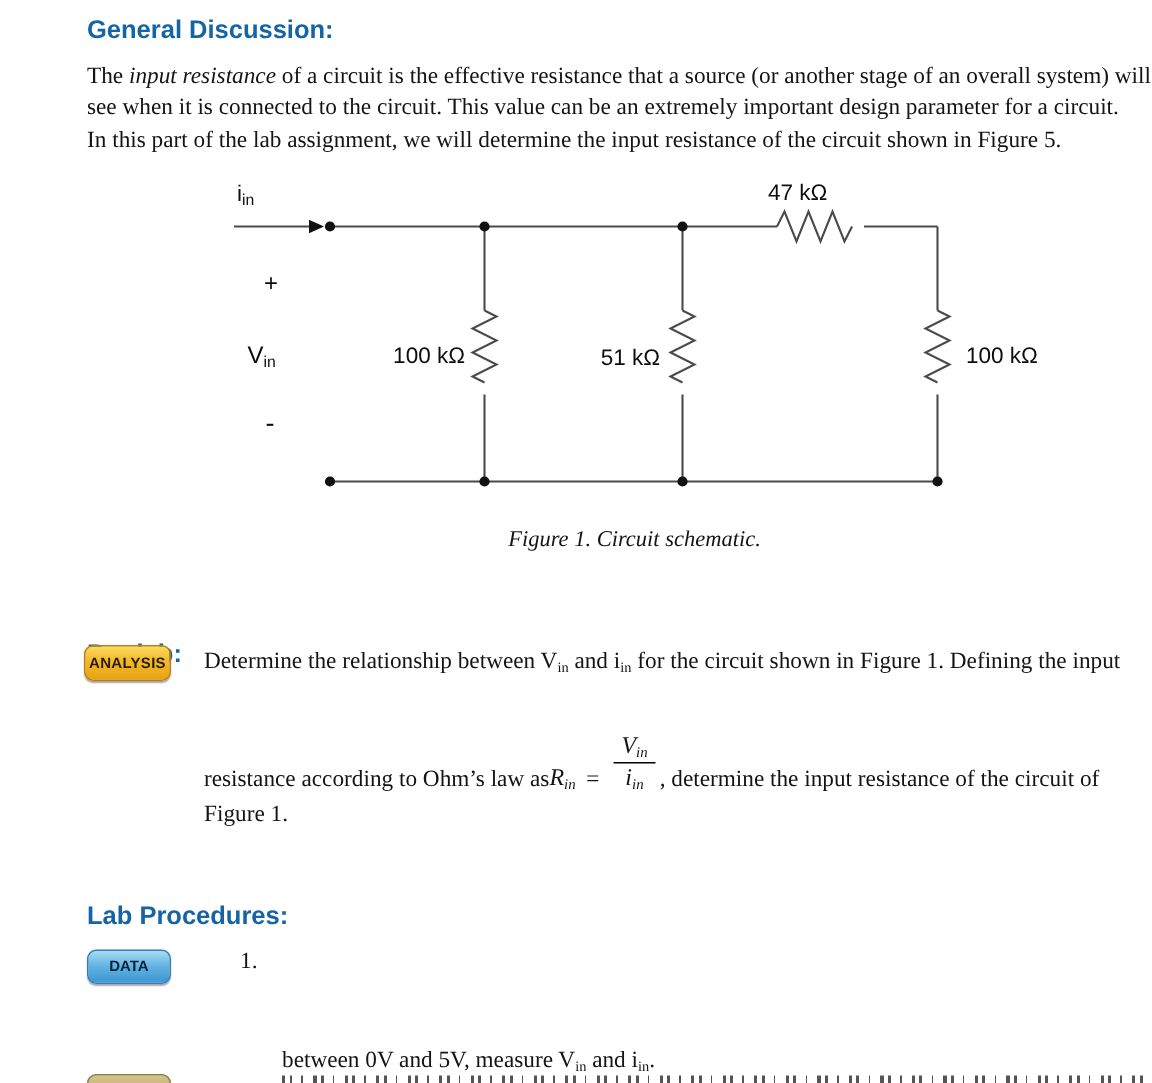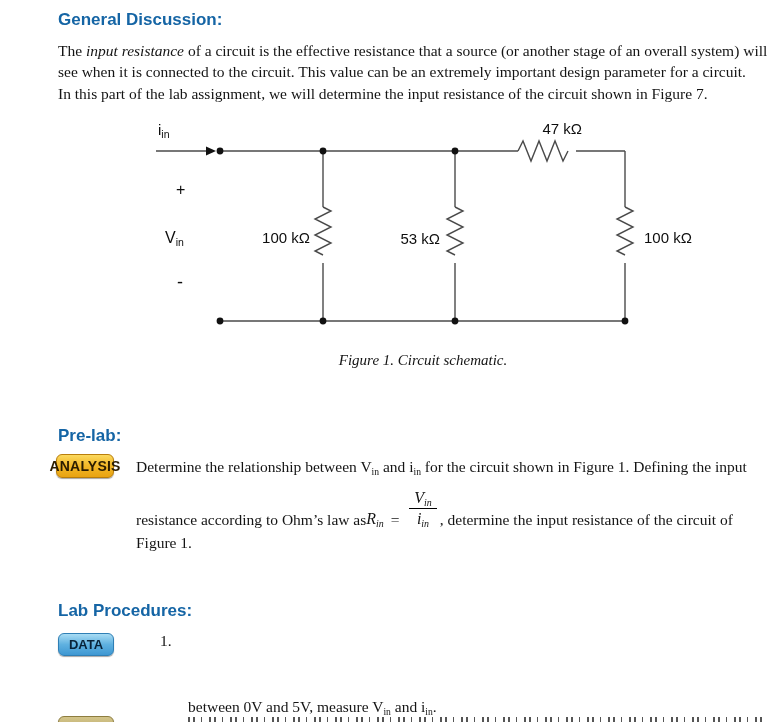--- a/index.html
+++ b/index.html
@@ -18,24 +18,24 @@
   .clabel{position:absolute;font-family:"Liberation Sans", sans-serif;font-size:15px;color:#0d0d0d;
           white-space:nowrap;}
   .clabel .csub{font-size:10.5px;vertical-align:-0.25em;}
   #caption{position:absolute;left:0;top:352px;width:750px;text-align:center;
            font-style:italic;font-size:15px;color:#141414;}
 
   
   .badge{position:absolute;display:flex;align-items:center;justify-content:center;
          font-family:"Liberation Sans", sans-serif;font-weight:bold;
          border-radius:6px;box-shadow:0 1px 1px rgba(0,0,0,0.35);}
-  #analysis-badge{left:8px;top:454px;width:56px;height:22px;font-size:14px;color:#2a1c00;
+  #analysis-badge{left:8px;top:430px;width:56px;height:22px;font-size:10px;color:#2a1c00;
       background:linear-gradient(180deg,#fbd95e 0%,#f3b92a 45%,#e8a312 100%);
       border:1.5px solid #b97e0b;letter-spacing:0.2px;}
-  #data-badge{left:10px;top:633px;width:54px;height:21px;font-size:13px;color:#082238;
+  #data-badge{left:10px;top:633px;width:54px;height:21px;font-size:10px;color:#082238;
       background:linear-gradient(180deg,#a8dcf4 0%,#5fb1e0 50%,#3e97d2 100%);
       border:1.5px solid #2f7fb5;}
   #partial-badge{left:10px;top:716px;width:54px;height:20px;
       background:linear-gradient(180deg,#d3c489 0%,#b3a264 100%);
       border:1.5px solid #8d7d3f;}
 
   
   #formula-row{position:absolute;left:88px;top:477px;height:52px;display:flex;align-items:flex-end;
                font-size:15.5px;white-space:nowrap;color:#141414;}
   .math{font-style:italic;font-size:16px;}
@@ -54,21 +54,21 @@
                  #2b2b2b 5px 7px,transparent 7px 13px,#2b2b2b 13px 14px,transparent 14px 21px);}
 </style>
 </head>
 <body>
 
 <div id="page">
 
   <div class="heading" style="left:10px;top:10px;">General Discussion:</div>
   <div class="bodyline" style="left:10px;top:61px;"><span>see when it is connected to the circuit.  This value can be an extremely important design parameter for a circuit.</span></div>
   <div class="bodyline" style="left:10px;top:40px;"><span>The </span><span class="seg-italic">input resistance</span><span> of a circuit is the effective resistance that a source (or another stage of an overall system) will</span></div>
-  <div class="bodyline" style="left:10px;top:83px;"><span>In this part of the lab assignment, we will determine the input resistance of the circuit shown in Figure 7.</span></div>
+  <div class="bodyline" style="left:10px;top:83px;"><span>In this part of the lab assignment, we will determine the input resistance of the circuit shown in Figure 5.</span></div>
 
   <svg id="circuit" viewBox="0 0 768 250">
     <g stroke="#4a4a4a" stroke-width="1.4" fill="none">
 
       <line x1="108" y1="36" x2="158" y2="36"></line>
 
       <line x1="172" y1="36" x2="470" y2="36"></line>
 
       <path d="M470,36 l5,-10 l8,20 l8,-20 l8,20 l8,-20 l8,20 l5,-10"></path>
       <line x1="528" y1="36" x2="577" y2="36"></line>
@@ -100,30 +100,30 @@
   </svg>
 
   <div class="clabel" style="left:110px;top:121px;">
     <span>i</span><span class="csub">in</span>
   </div>
   <div class="clabel" style="left:128px;top:181px;font-size:16px;">+</div>
   <div class="clabel" style="left:117px;top:229px;font-size:16px;">
     <span>V</span><span class="csub">in</span>
   </div>
   <div class="clabel" style="left:129px;top:272px;font-size:18px;">-</div>
-  <div class="clabel" style="left:464px;top:120px;width:70px;text-align:right;">47 kΩ</div>
+  <div class="clabel" style="left:464px;top:120px;width:70px;text-align:left;">47 kΩ</div>
   <div class="clabel" style="left:198px;top:229px;width:64px;text-align:right;">100 kΩ</div>
-  <div class="clabel" style="left:336px;top:230px;width:56px;text-align:right;">53 kΩ</div>
+  <div class="clabel" style="left:336px;top:230px;width:56px;text-align:right;">51 kΩ</div>
   <div class="clabel" style="left:596px;top:229px;">100 kΩ</div>
 
   <div id="caption">Figure 1.  Circuit schematic.</div>
 
   <div class="heading" style="left:10px;top:426px;">Pre-lab:</div>
   <div class="badge" id="analysis-badge">ANALYSIS</div>
-  <div class="bodyline" style="left:88px;top:456px;text-align:center;"><span>Determine the relationship between V</span><span class="seg-sub">in</span><span> and i</span><span class="seg-sub">in</span><span> for the circuit shown in Figure 1.  Defining the input</span></div>
+  <div class="bodyline" style="left:88px;top:430px;text-align:center;"><span>Determine the relationship between V</span><span class="seg-sub">in</span><span> and i</span><span class="seg-sub">in</span><span> for the circuit shown in Figure 1.  Defining the input</span></div>
 
   <div id="formula-row">
     <span>resistance according to Ohm’s law as </span>
     <span class="math"><span>R</span><sub class="m">in</sub></span>
     <span id="formula-eq">=</span>
     <span class="frac">
       <span class="num math"><span>V</span><sub class="m">in</sub></span>
       <span class="den math" style="display:block;"><span>i</span><sub class="m">in</sub></span>
     </span>
     <span> , determine the input resistance of the circuit of</span>

